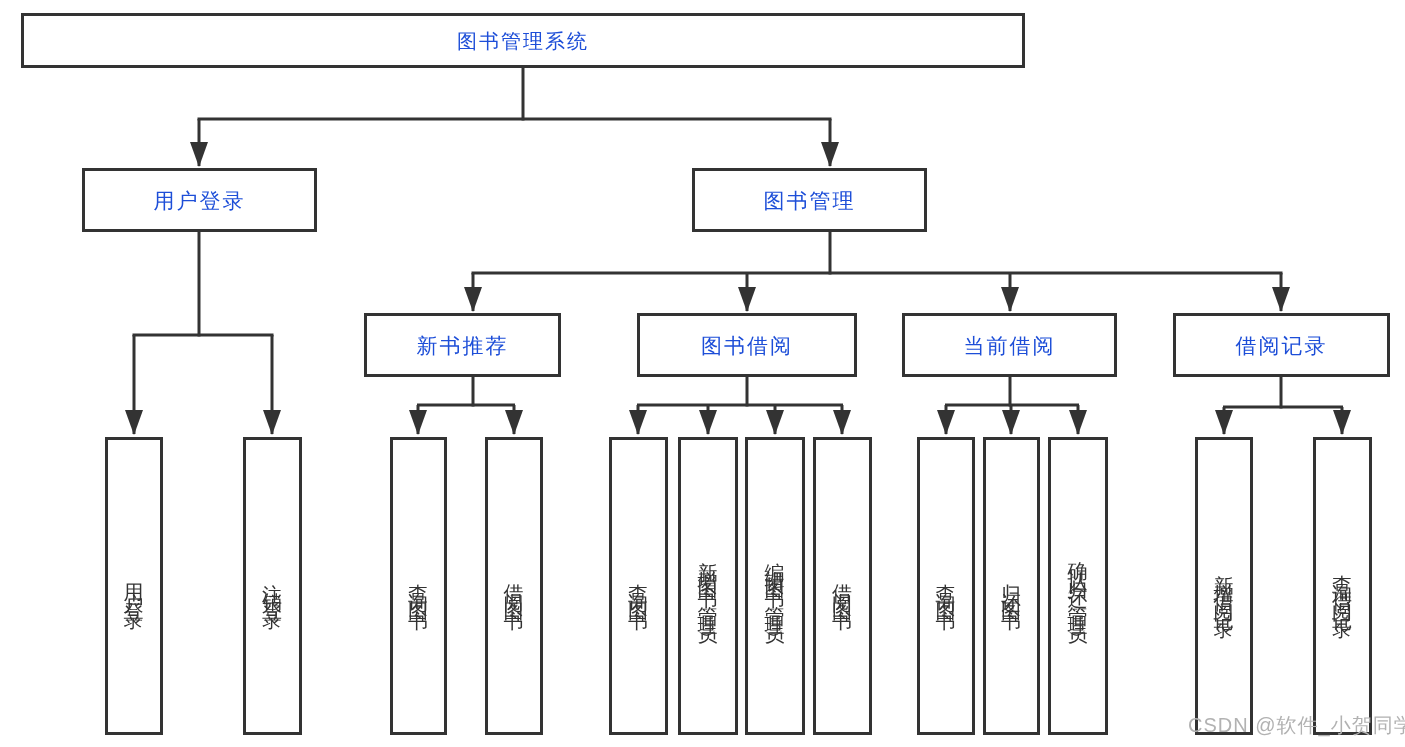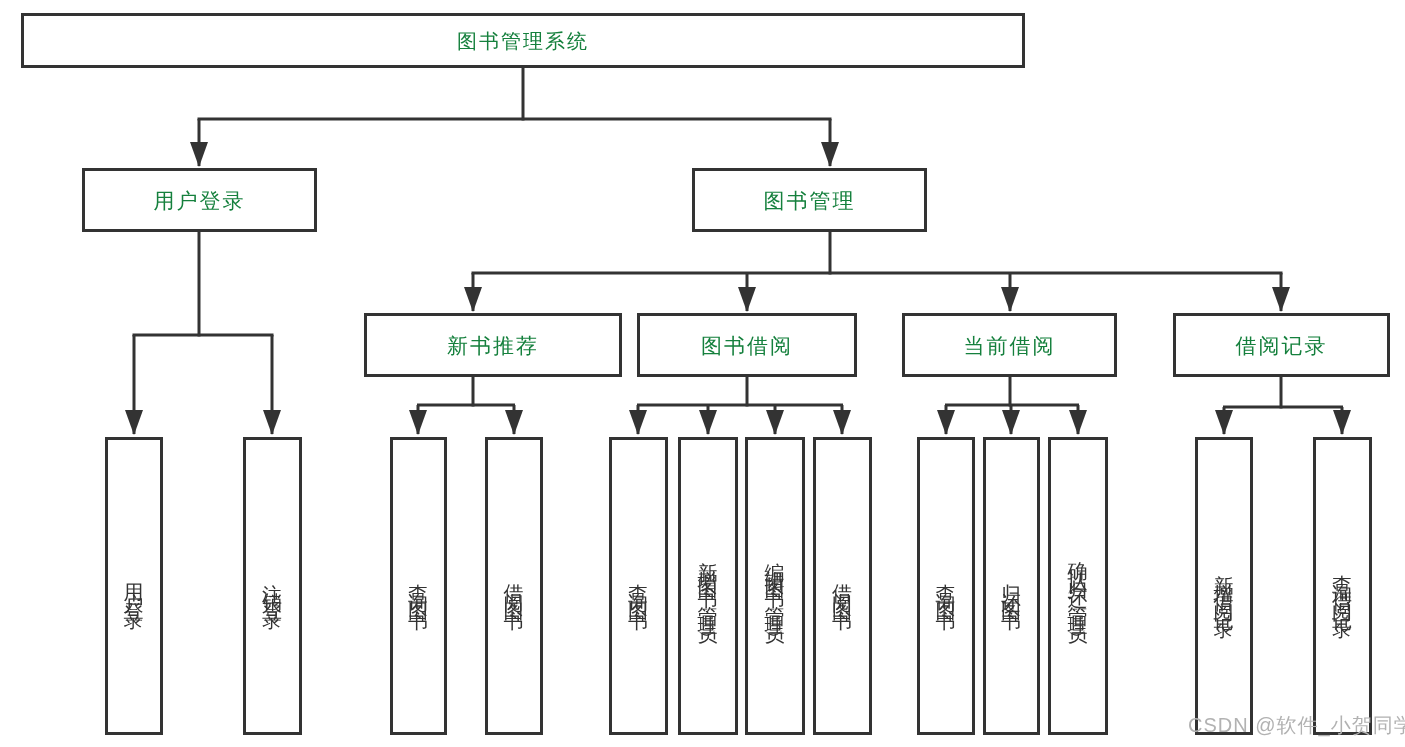--- a/index.html
+++ b/index.html
@@ -21,21 +21,21 @@
     pointer-events: none;
   }
   .hbox {
     position: absolute;
     box-sizing: border-box;
     border: 3px solid #333333;
     background: #ffffff;
     display: flex;
     align-items: center;
     justify-content: center;
-    color: #15803d;
+    color: #1d4ed8;
     font-size: 21px;
     letter-spacing: 2px;
     line-height: 1;
     white-space: nowrap;
   }
   .title {
     left: 21px; top: 13px; width: 1004px; height: 55px;
     font-size: 20px;
   }
   .vbox {
@@ -119,21 +119,21 @@
       <line x1="1224" y1="407" x2="1224" y2="434" marker-end="url(#arrowhead)"></line>
       <line x1="1342" y1="407" x2="1342" y2="434" marker-end="url(#arrowhead)"></line>
     </g>
   </svg>
 
   <div class="hbox title">图书管理系统</div>
 
   <div class="hbox" style="left:82px; top:168px; width:235px; height:64px;">用户登录</div>
   <div class="hbox" style="left:692px; top:168px; width:235px; height:64px;">图书管理</div>
 
-  <div class="hbox" style="left:364px; top:313px; width:258px; height:64px;">新书推荐</div>
+  <div class="hbox" style="left:364px; top:313px; width:197px; height:64px;">新书推荐</div>
   <div class="hbox" style="left:637px; top:313px; width:220px; height:64px;">图书借阅</div>
   <div class="hbox" style="left:902px; top:313px; width:215px; height:64px;">当前借阅</div>
   <div class="hbox" style="left:1173px; top:313px; width:217px; height:64px;">借阅记录</div>
 
   <div class="vbox" style="left:105px; width:58px;">用户登录</div>
   <div class="vbox" style="left:243px; width:59px;">注销登录</div>
 
   <div class="vbox" style="left:390px; width:57px;">查询图书</div>
   <div class="vbox" style="left:485px; width:58px;">借阅图书</div>
 

